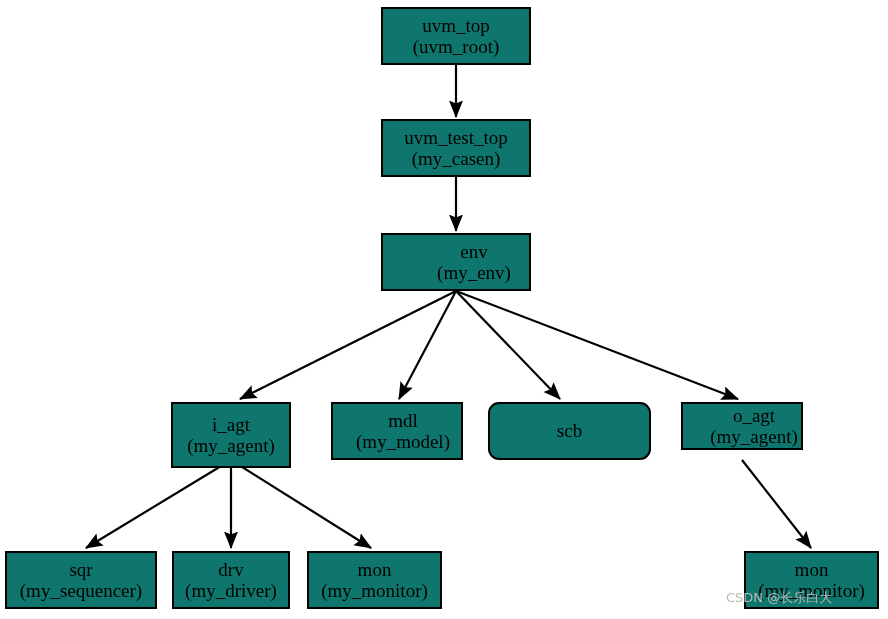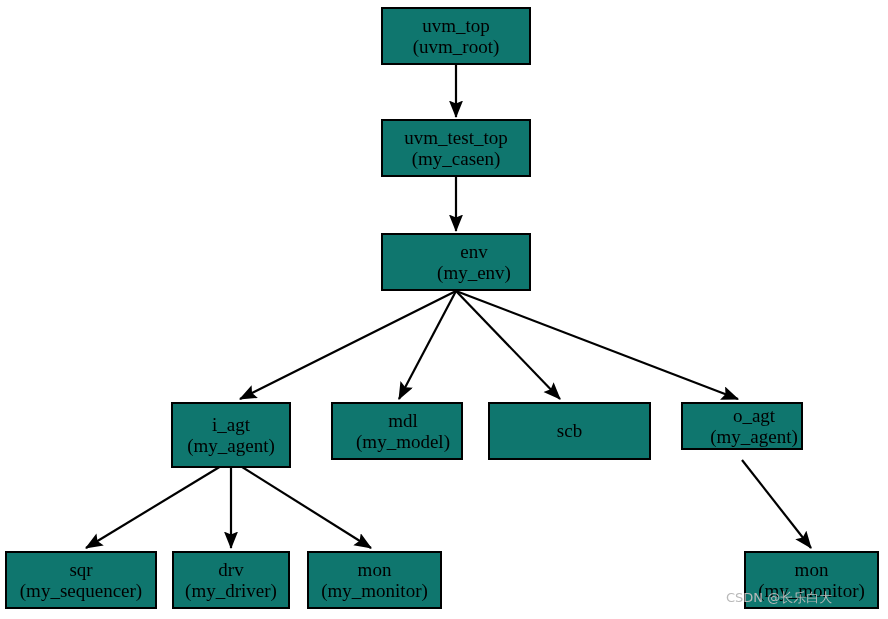--- a/index.html
+++ b/index.html
@@ -76,21 +76,21 @@
         <div class="n-type">(my_env)</div>
       </div>
       <div class="node" style="left: 171px; top: 402px; width: 120px; height: 66px;">
         <div class="n-name">i_agt</div>
         <div class="n-type">(my_agent)</div>
       </div>
       <div class="node" style="left: 331px; top: 402px; width: 132px; height: 58px; padding-left: 12px;">
         <div class="n-name">mdl</div>
         <div class="n-type">(my_model)</div>
       </div>
-      <div class="node" style="left: 488px; top: 402px; width: 163px; height: 58px;">
+      <div class="node" style="left: 488px; top: 402px; width: 163px; height: 58px; border-radius: 11px;">
         <div class="n-name">scb</div>
       </div>
       <div class="node" style="left: 681px; top: 402px; width: 122px; height: 48px; padding-left: 24px;">
         <div class="n-name">o_agt</div>
         <div class="n-type">(my_agent)</div>
       </div>
       <div class="node" style="left: 5px; top: 551px; width: 152px; height: 58px;">
         <div class="n-name">sqr</div>
         <div class="n-type">(my_sequencer)</div>
       </div>

